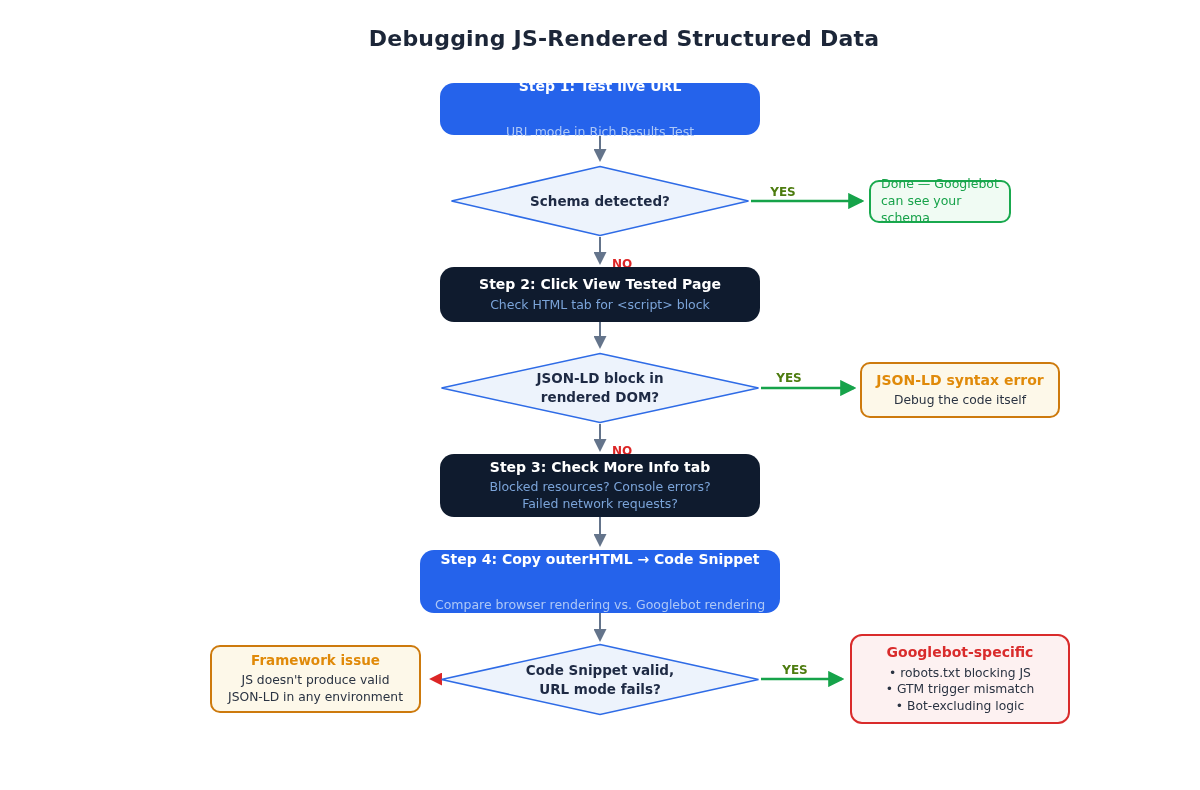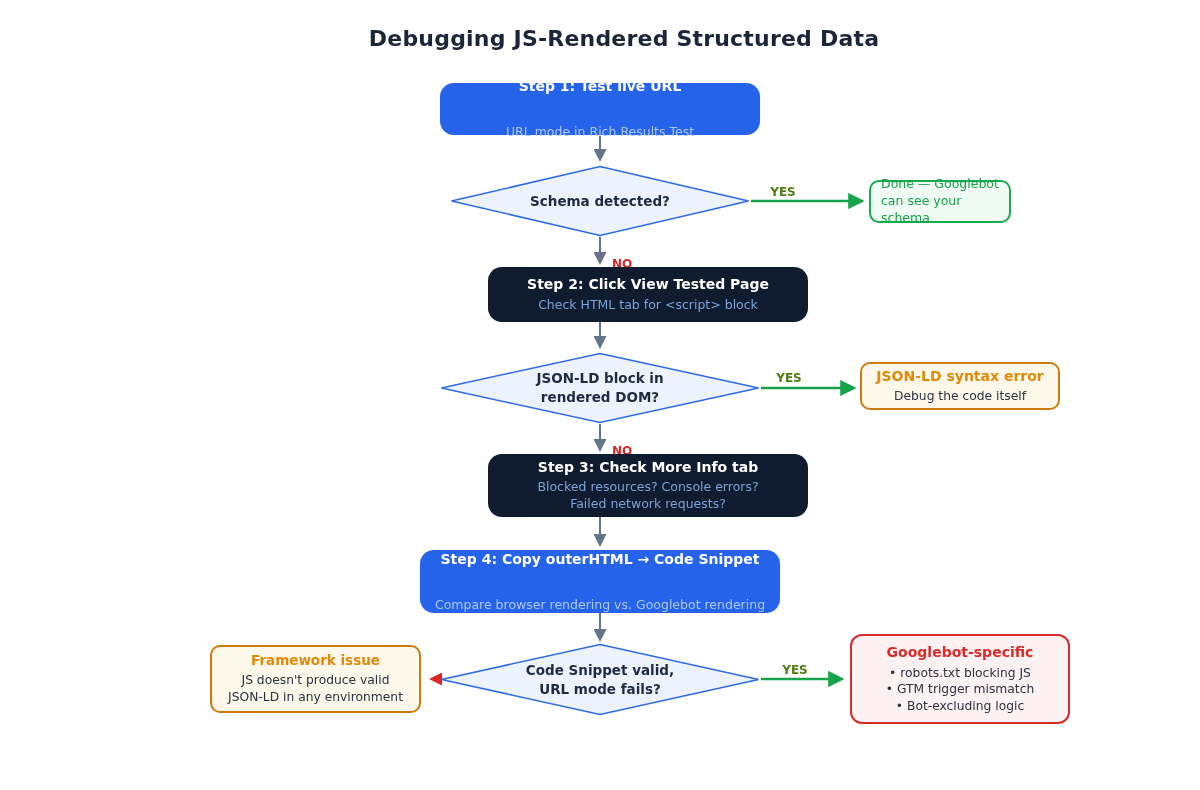--- a/index.html
+++ b/index.html
@@ -21,21 +21,21 @@
 
   .node { position: absolute; display: flex; flex-direction: column; justify-content: center;
           align-items: center; text-align: center; }
 
   .rect { border-radius: 14px; color: #ffffff; }
   .rect .node-title { font-size: 14px; font-weight: 700; line-height: 1.3; white-space: pre-line; }
   .rect .node-sub   { font-size: 12.5px; line-height: 1.35; margin-top: 3px; white-space: pre-line; }
 
   .rect.blue { background: #2563eb; gap: 26px; }
   .rect.blue .node-sub { color: #aec8f6; }
-  .rect.dark { background: #0f1b2e; margin-left: 48px; }
+  .rect.dark { background: #0f1b2e; }
   .rect.dark .node-sub { color: #7ba4d9; }
 
   .diamond { position: absolute; }
   .diamond svg { position: absolute; left: 0; top: 0; }
   .diamond-label {
     position: absolute; left: 0; top: 0; width: 100%; height: 100%;
     display: flex; align-items: center; justify-content: center; text-align: center;
     font-size: 13.5px; font-weight: 700; color: #1e2a44; line-height: 1.4;
     white-space: pre-line;
   }
@@ -122,21 +122,21 @@
     <svg width="320" height="72" viewBox="0 0 320 72">
       <polygon points="160,1.5 318.5,36 160,70.5 1.5,36" fill="#edf3fc" stroke="#2e6be6" stroke-width="1.5"></polygon>
     </svg>
     <div class="diamond-label">JSON-LD block in
 rendered DOM?</div>
   </div>
 
   <div class="edge-label yes" style="left:789px; top:378px;">YES</div>
   <div class="edge-label no" style="left:622px; top:435px;">NO</div>
 
-  <div class="node result orange" style="left:860px; top:362px; width:200px; height:48px;">
+  <div class="node result orange" style="left:860px; top:362px; width:200px; height:56px;">
     <div class="result-title">JSON-LD syntax error</div>
     <div class="result-body">Debug the code itself</div>
   </div>
 
   <div class="node rect dark" style="left:440px; top:454px; width:320px; height:63px;">
     <div class="node-title">Step 3: Check More Info tab</div>
     <div class="node-sub">Blocked resources? Console errors?
 Failed network requests?</div>
   </div>
 

